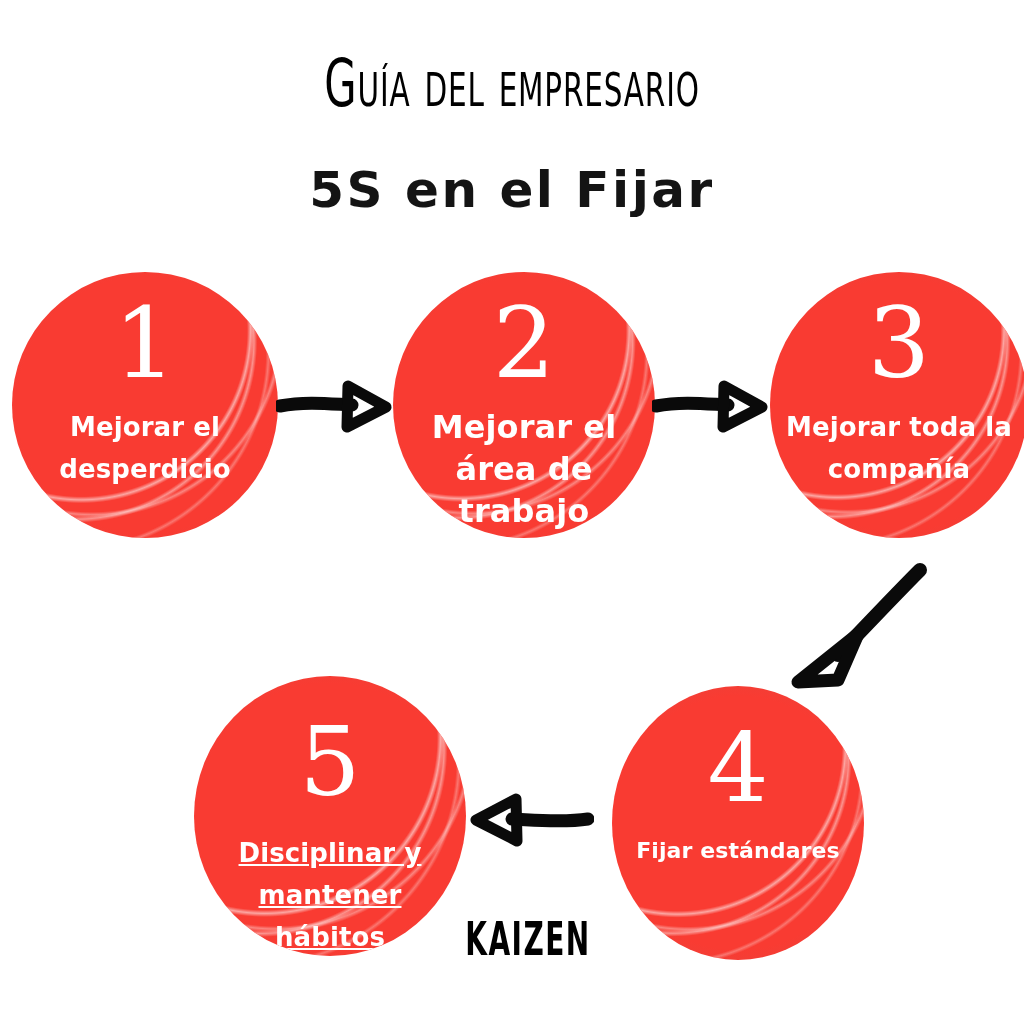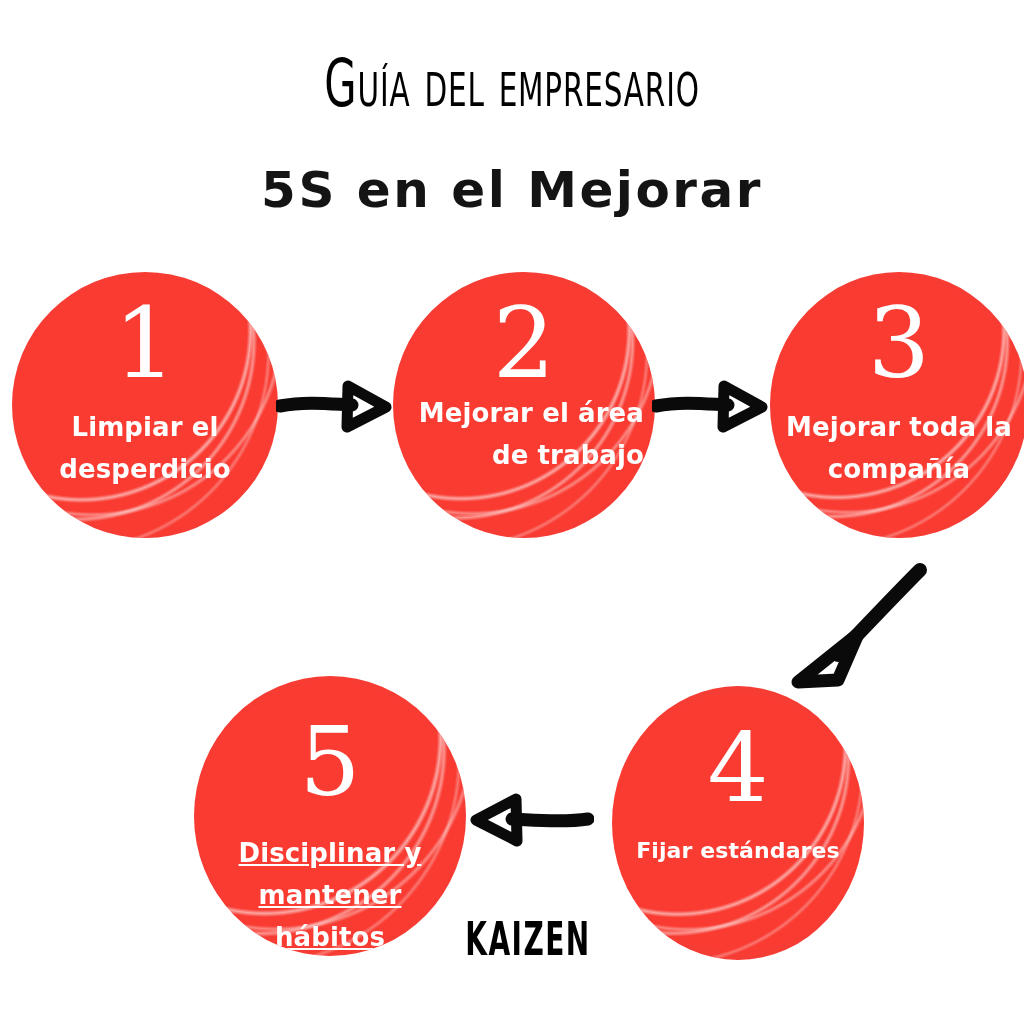--- a/index.html
+++ b/index.html
@@ -117,21 +117,21 @@
   #node-4 { left: 612px; top: 686px; width: 252px; height: 274px; }
   #node-5 { left: 194px; top: 676px; width: 272px; height: 280px; }
 
   #node-1 .num { font-size: 98px; margin-top: 22px; }
   #node-2 .num { font-size: 98px; margin-top: 22px; }
   #node-3 .num { font-size: 98px; margin-top: 22px; }
   #node-4 .num { font-size: 96px; margin-top: 34px; }
   #node-5 .num { font-size: 96px; margin-top: 38px; }
 
   #node-1 .label { font-size: 26px; line-height: 42px; margin-top: 14px; width: 235px; }
-  #node-2 .label { font-size: 26px; line-height: 42px; width: 240px; text-align: right; }
+  #node-2 .label { font-size: 32px; line-height: 42px; margin-top: 14px; width: 240px; }
   #node-3 .label { font-size: 26px; line-height: 42px; margin-top: 14px; width: 240px; }
   #node-4 .label { font-size: 22px; line-height: 42px; margin-top: 14px; width: 225px; }
   #node-5 .label { font-size: 26px; line-height: 42px; margin-top: 22px;  width: 240px; text-decoration: underline; }
 
   
   .arrow {
     position: absolute;
     z-index: 6;
   }
   #arrow-1-2 { left: 276px; top: 376px; width: 120px; height: 62px; }
@@ -157,25 +157,25 @@
     white-space: nowrap;
     z-index: 7;
   }
 </style>
 </head>
 <body>
 
 <div id="stage">
 
   <div class="kicker">Guía del empresario</div>
-  <div class="maintitle">5S en el Mejorar</div>
+  <div class="maintitle">5S en el Fijar</div>
 
   <div class="node" id="node-1">
     <div class="num">1</div>
-    <div class="label">Limpiar el desperdicio</div>
+    <div class="label">Mejorar el desperdicio</div>
   </div>
 
   <div class="node" id="node-2">
     <div class="num">2</div>
     <div class="label">Mejorar el área de trabajo</div>
   </div>
 
   <div class="node" id="node-3">
     <div class="num">3</div>
     <div class="label">Mejorar toda la compañía</div>

